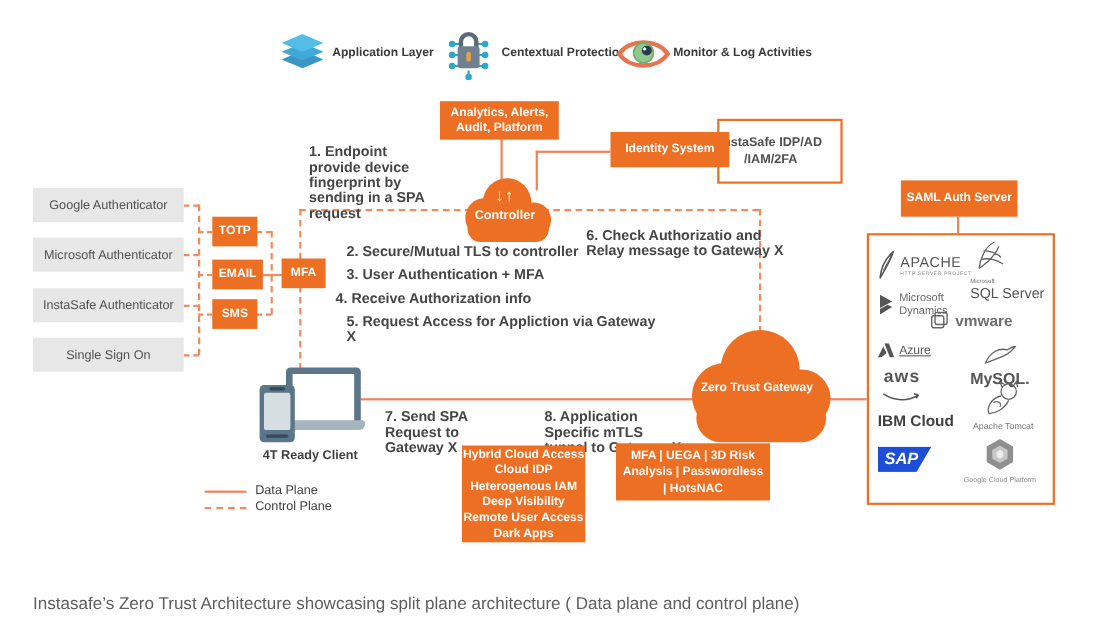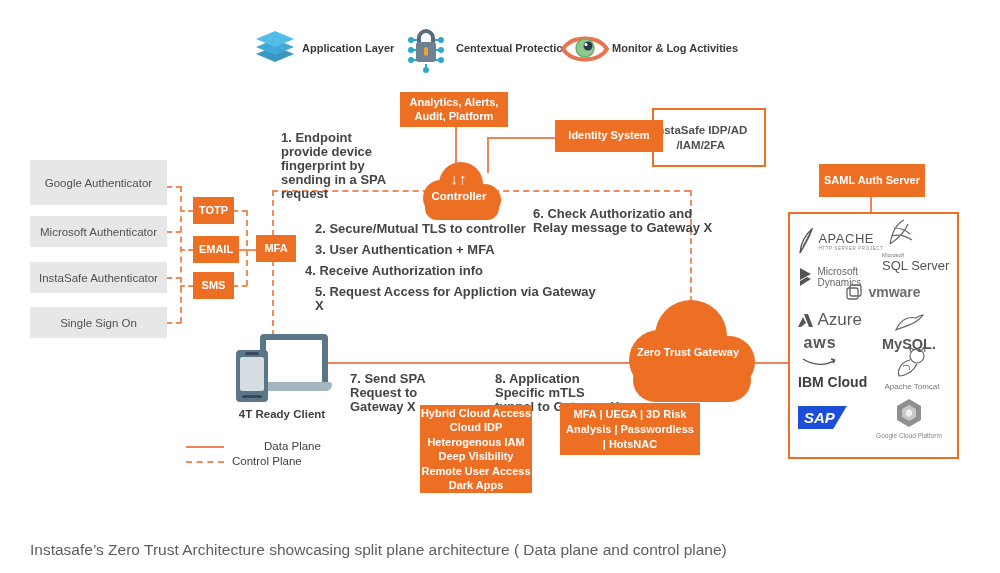--- a/index.html
+++ b/index.html
@@ -78,21 +78,21 @@
 
   <div class="line-h" style="left:313px;top:362px;width:475px;"></div>
 
   <div class="line-v" style="left:455px;top:126px;height:52px;"></div>
 
   <div class="line-v" style="left:487px;top:137px;height:36px;"></div>
   <div class="line-h" style="left:487px;top:137px;width:68px;"></div>
 
   <div class="line-v" style="left:870px;top:197px;height:16px;"></div>
 
-  <div class="gbox" style="left:30px;top:160px;width:137px;height:45px;">
+  <div class="gbox" style="left:30px;top:171px;width:137px;height:31px;">
       <span>Google Authenticator</span>
     </div>
   <div class="gbox" style="left:30px;top:216px;width:137px;height:31px;">
       <span>Microsoft Authenticator</span>
     </div>
   <div class="gbox" style="left:30px;top:262px;width:137px;height:31px;">
       <span>InstaSafe Authenticator</span>
     </div>
   <div class="gbox" style="left:30px;top:307px;width:137px;height:31px;">
       <span>Single Sign On</span>
@@ -183,21 +183,21 @@
       <div>Deep Visibility</div>
       <div>Remote User Access</div>
       <div>Dark Apps</div>
     </div>
   </div>
   <div class="obox" style="left:560px;top:403px;width:140px;height:52px;font-size:11px;line-height:15px;padding:0 6px;box-sizing:border-box;">
     <span>MFA | UEGA | 3D Risk Analysis | Passwordless | HotsNAC</span>
   </div>
 
   <div class="line-h" style="left:186px;top:446px;width:38px;"></div>
-  <div class="abs" style="left:232px;top:440px;font-size:11.5px;color:#3F3F3F;margin-left:32px;">Data Plane</div>
+  <div class="abs" style="left:232px;top:440px;font-size:11.5px;color:#3F3F3F;">Data Plane</div>
   <div class="dash-h" style="left:186px;top:461px;width:38px;"></div>
   <div class="abs" style="left:232px;top:455px;font-size:11.5px;color:#3F3F3F;">Control Plane</div>
 
   <div class="abs" style="left:788px;top:212px;width:167px;height:243px;background:#fff;border:2px solid #ED6F24;">
 
     <div class="logo" style="left:8px;top:14px;">
       <svg width="16" height="26" viewBox="0 0 16 26" style="vertical-align:middle;">
         <path d="M14 1 C 8 6, 3 14, 2 25 C 6 18, 12 8, 14 1 Z" fill="none" stroke="#555" stroke-width="1.4"></path>
         <path d="M13 3 L5 18" stroke="#555" stroke-width="0.8"></path>
       </svg>
@@ -227,21 +227,21 @@
         <rect x="1" y="5" width="11" height="11" rx="2" fill="none" stroke="#666" stroke-width="1.3"></rect>
         <rect x="4" y="2" width="11" height="11" rx="2" fill="none" stroke="#666" stroke-width="1.3"></rect>
       </svg>
       <span style="font-size:14px;font-weight:bold;color:#6E6E6E;vertical-align:middle;">vmware</span>
     </div>
 
     <div class="logo" style="left:8px;top:96px;">
       <svg width="15" height="13" viewBox="0 0 15 13" style="vertical-align:middle;">
         <path d="M6 0 L10 0 L15 13 L11 13 Z M5 3 L8 9 L3 13 L0 13 Z" fill="#555"></path>
       </svg>
-      <span style="font-size:17px;color:#5A5A5A;vertical-align:middle;">Azure</span>
+      <span style="font-size:11px;color:#5A5A5A;vertical-align:middle;text-decoration:underline;">Azure</span>
     </div>
 
     <div class="logo" style="left:12px;top:120px;text-align:center;">
       <span style="display:block;font-size:16px;font-weight:bold;color:#555;letter-spacing:1px;">aws</span>
       <svg width="36" height="8" viewBox="0 0 36 8">
         <path d="M1 1 C 12 8, 24 8, 33 2 M33 2 L29 1 M33 2 L31 5" fill="none" stroke="#555" stroke-width="1.4"></path>
       </svg>
     </div>
 
     <div class="logo" style="left:92px;top:100px;text-align:center;">

